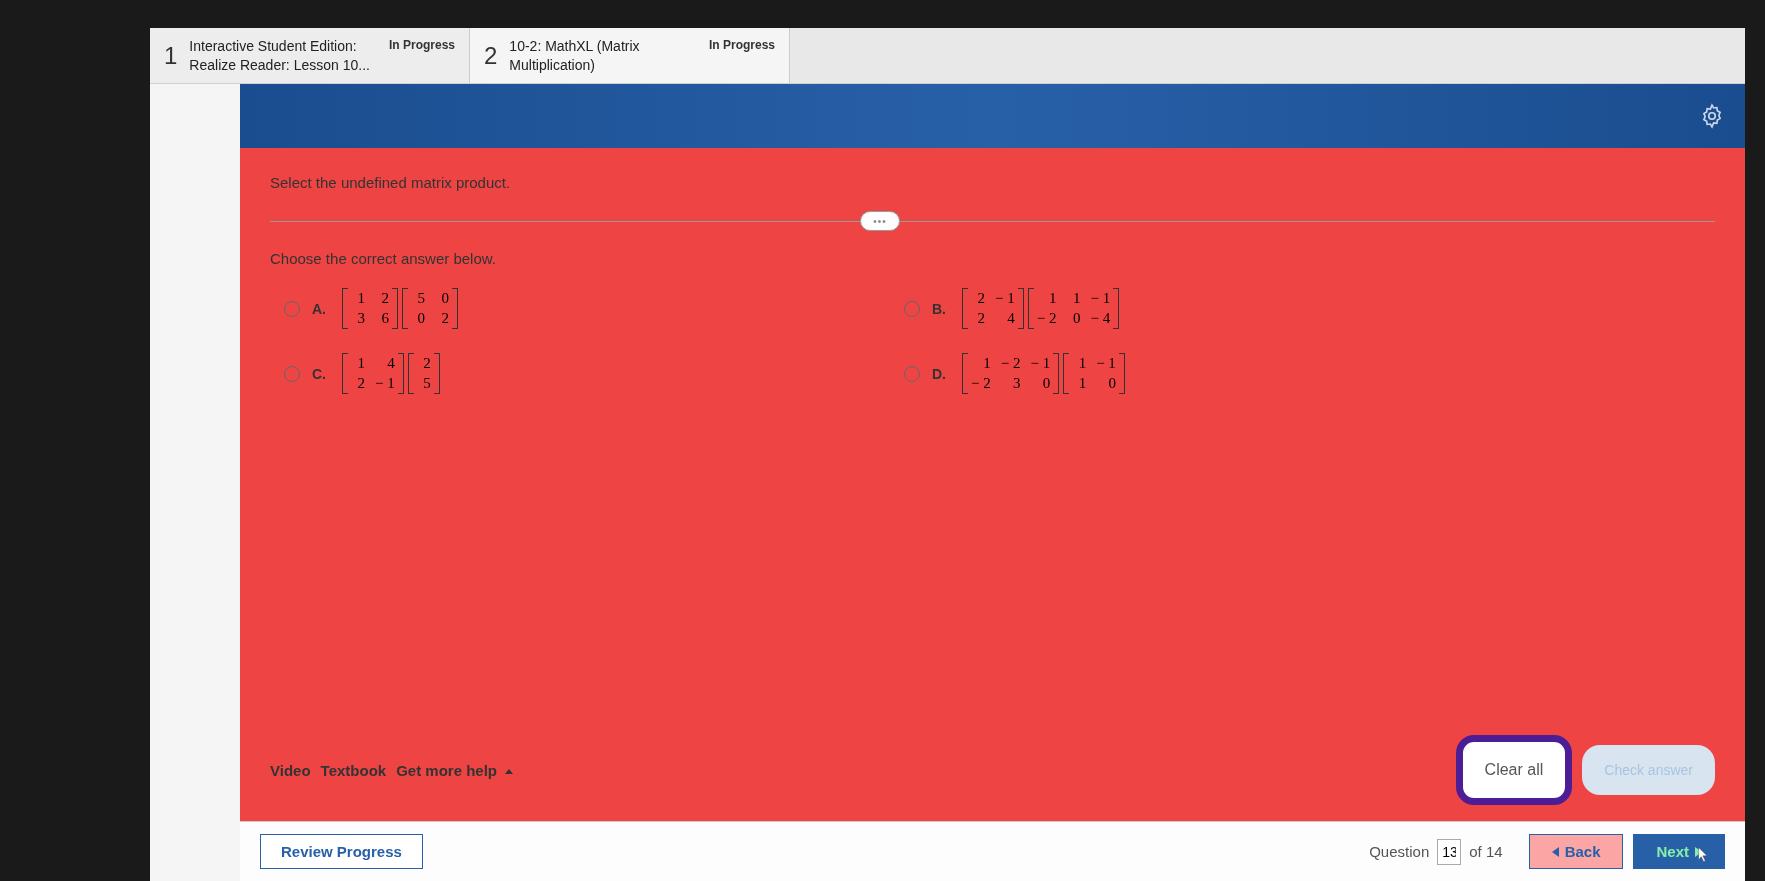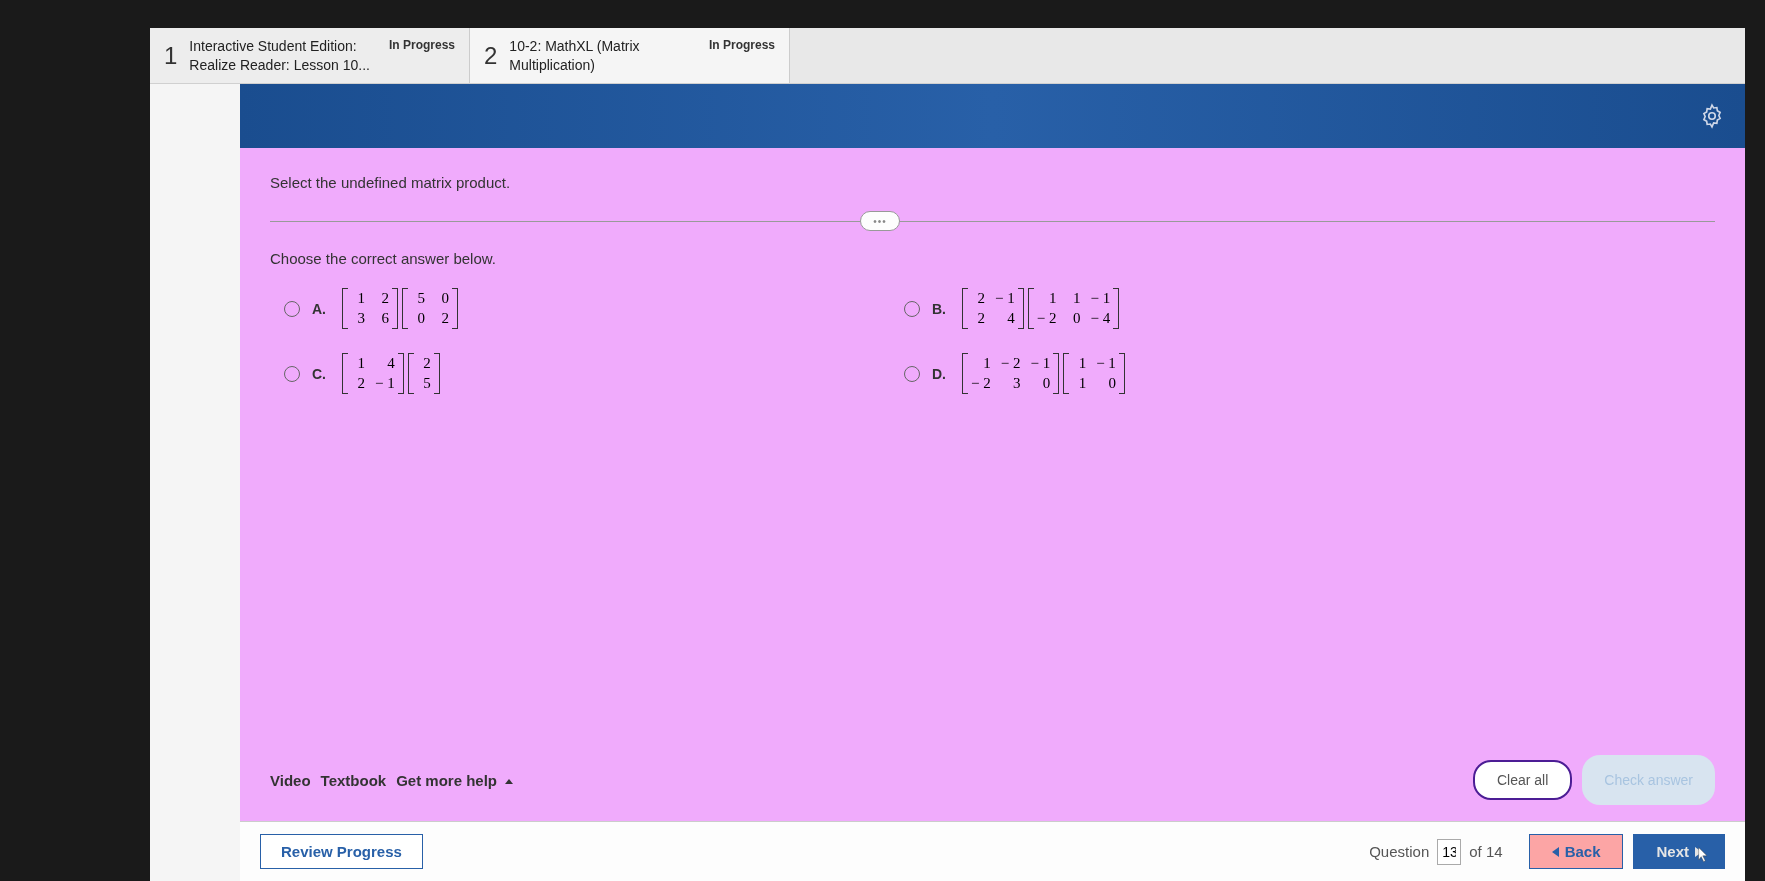--- a/index.html
+++ b/index.html
@@ -61,21 +61,21 @@
   padding-right: 20px;
 }
 .gear {
   width: 26px;
   height: 26px;
   color: #d0d8e8;
   cursor: pointer;
 }
 .content-area {
   margin-left: 90px;
-  background: #f0abfc;
+  background: #ef4444;
   padding: 20px 30px 0 30px;
   height: calc(100% - 56px - 64px - 60px);
   position: relative;
 }
 .question-stem {
   font-size: 15px;
   color: #333;
   padding: 6px 0 30px 0;
 }
 .divider-wrap {
@@ -178,24 +178,24 @@
   display: inline-block;
   margin-left: 4px;
   width: 0; height: 0;
   border-left: 4px solid transparent;
   border-right: 4px solid transparent;
   border-bottom: 5px solid #333;
   vertical-align: middle;
 }
 .spacer { flex: 1; }
 .clear-btn {
-  border: 2px solid #4c1d95;
+  border: 7px solid #4c1d95;
   border-radius: 18px;
-  padding: 10px 22px;
-  font-size: 14px;
+  padding: 19px 22px;
+  font-size: 16px;
   color: #555;
   background: #fff;
   cursor: pointer;
 }
 .check-btn {
   border: none;
   border-radius: 18px;
   padding: 17px 22px;
   font-size: 14px;
   color: #a8c4e0;
@@ -237,21 +237,21 @@
   font-size: 15px;
   font-weight: bold;
   cursor: pointer;
   display: flex;
   align-items: center;
   gap: 6px;
   margin-left: 10px;
 }
 .nav-btn.primary {
   background: #2860a8;
-  color: #e5e5e5;
+  color: #86efac;
 }
 .tri-l {
   width: 0; height: 0;
   border-top: 5px solid transparent;
   border-bottom: 5px solid transparent;
   border-right: 7px solid currentColor;
 }
 .tri-r {
   width: 0; height: 0;
   border-top: 5px solid transparent;

